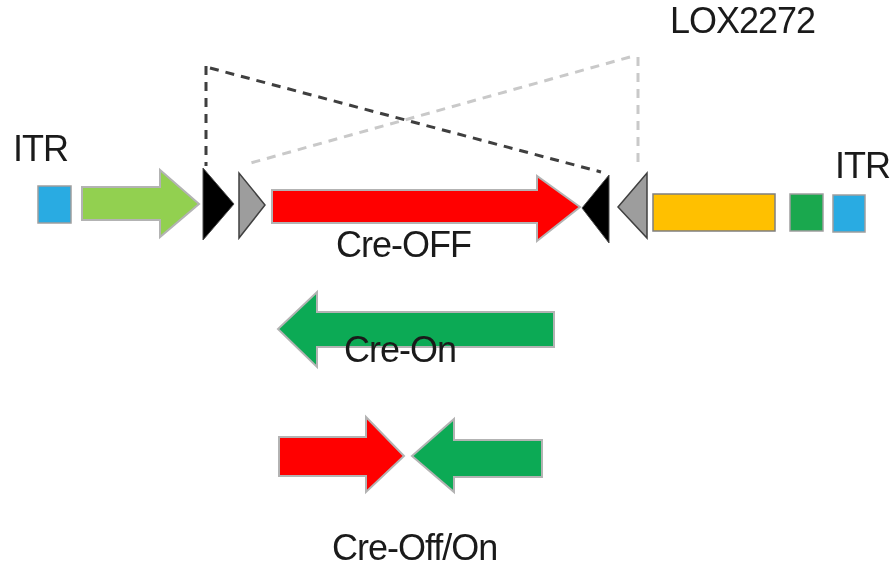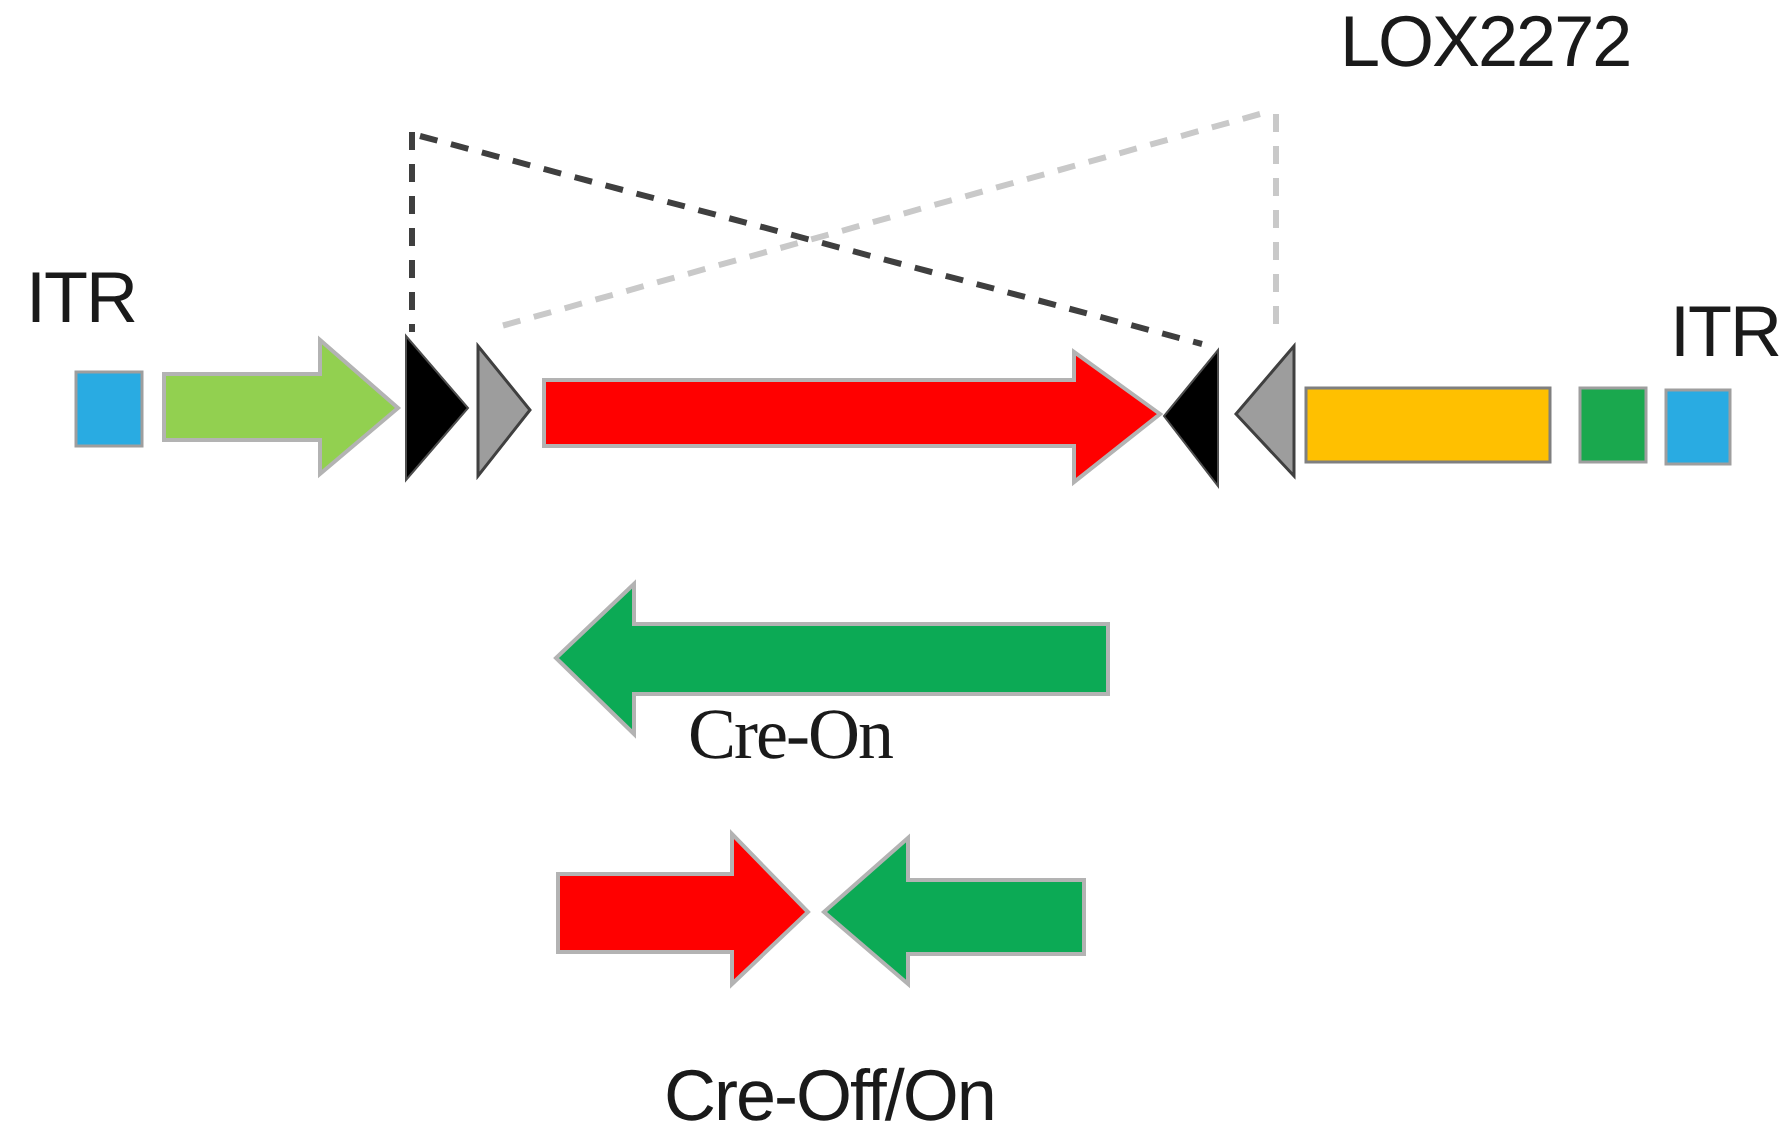--- a/index.html
+++ b/index.html
@@ -81,16 +81,17 @@
 
     <g>
       <polygon class="arrow-shape" points="279,437 366,437 366,417 404,456 366,492 366,476 279,476" fill="#ff0000"></polygon>
       <polygon class="arrow-shape" points="542,440 454,440 454,419 412,456 454,492 454,477 542,477" fill="#0caa55"></polygon>
     </g>
   </svg>
 
   <div class="label" style="left:13px;  top:131px;">ITR</div>
   <div class="label" style="left:622px; top:3px;margin-left:48px;">LOX2272</div>
   <div class="label" style="left:835px; top:148px;">ITR</div>
-  <div class="label" style="left:344px; top:349px;font-family:Liberation Serif, serif;">Cre-On</div>
+  <div class="label" style="left:336px; top:227px;">Cre-OFF</div>
+  <div class="label" style="left:344px; top:332px;">Cre-On</div>
   <div class="label" style="left:332px; top:530px;">Cre-Off/On</div>
 
 </div>
 
 </body></html>

